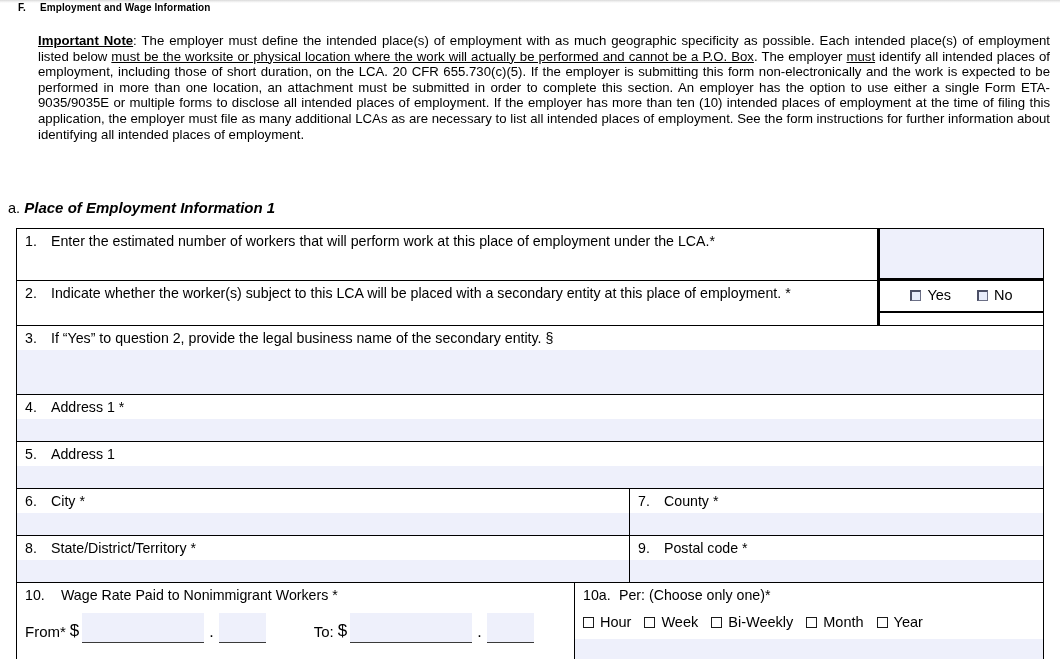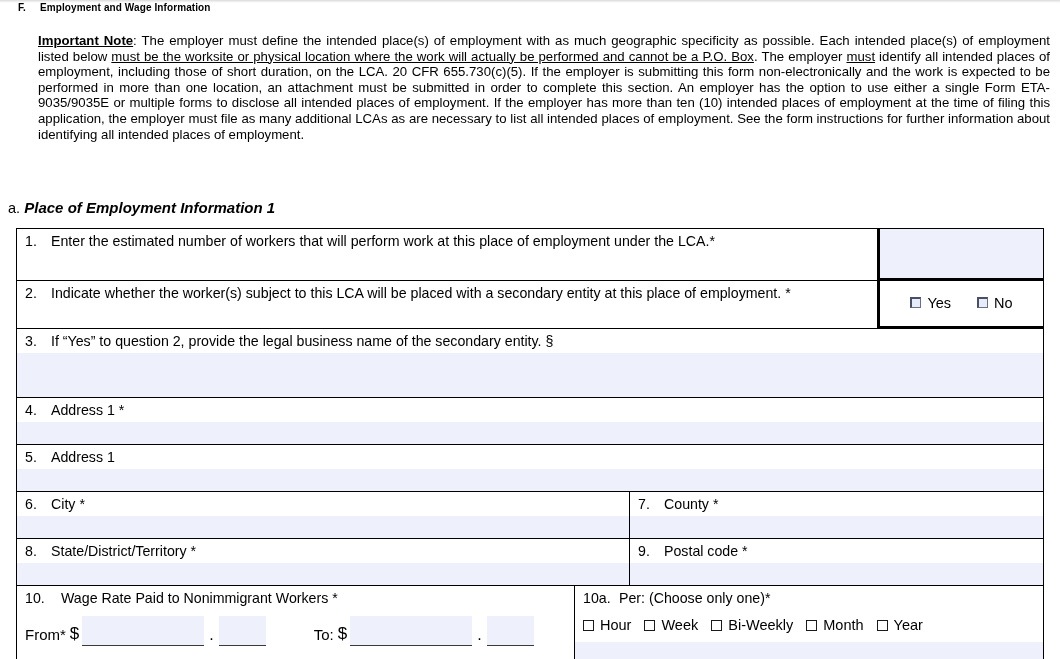--- a/index.html
+++ b/index.html
@@ -140,21 +140,21 @@
     height: 44px;
     box-sizing: border-box;
   }
   .r1-answer {
     height: 52px;
     background: #eef0fb;
     border-bottom: 3px solid #000;
     box-sizing: border-box;
   }
   .r2-answer {
-    height: 47px;
+    height: 32px;
     background: #ffffff;
     box-sizing: border-box;
     display: flex;
     align-items: center;
     justify-content: center;
     gap: 26px;
     padding-bottom: 2px;
     border-bottom: 2px solid #000;
   }
 

